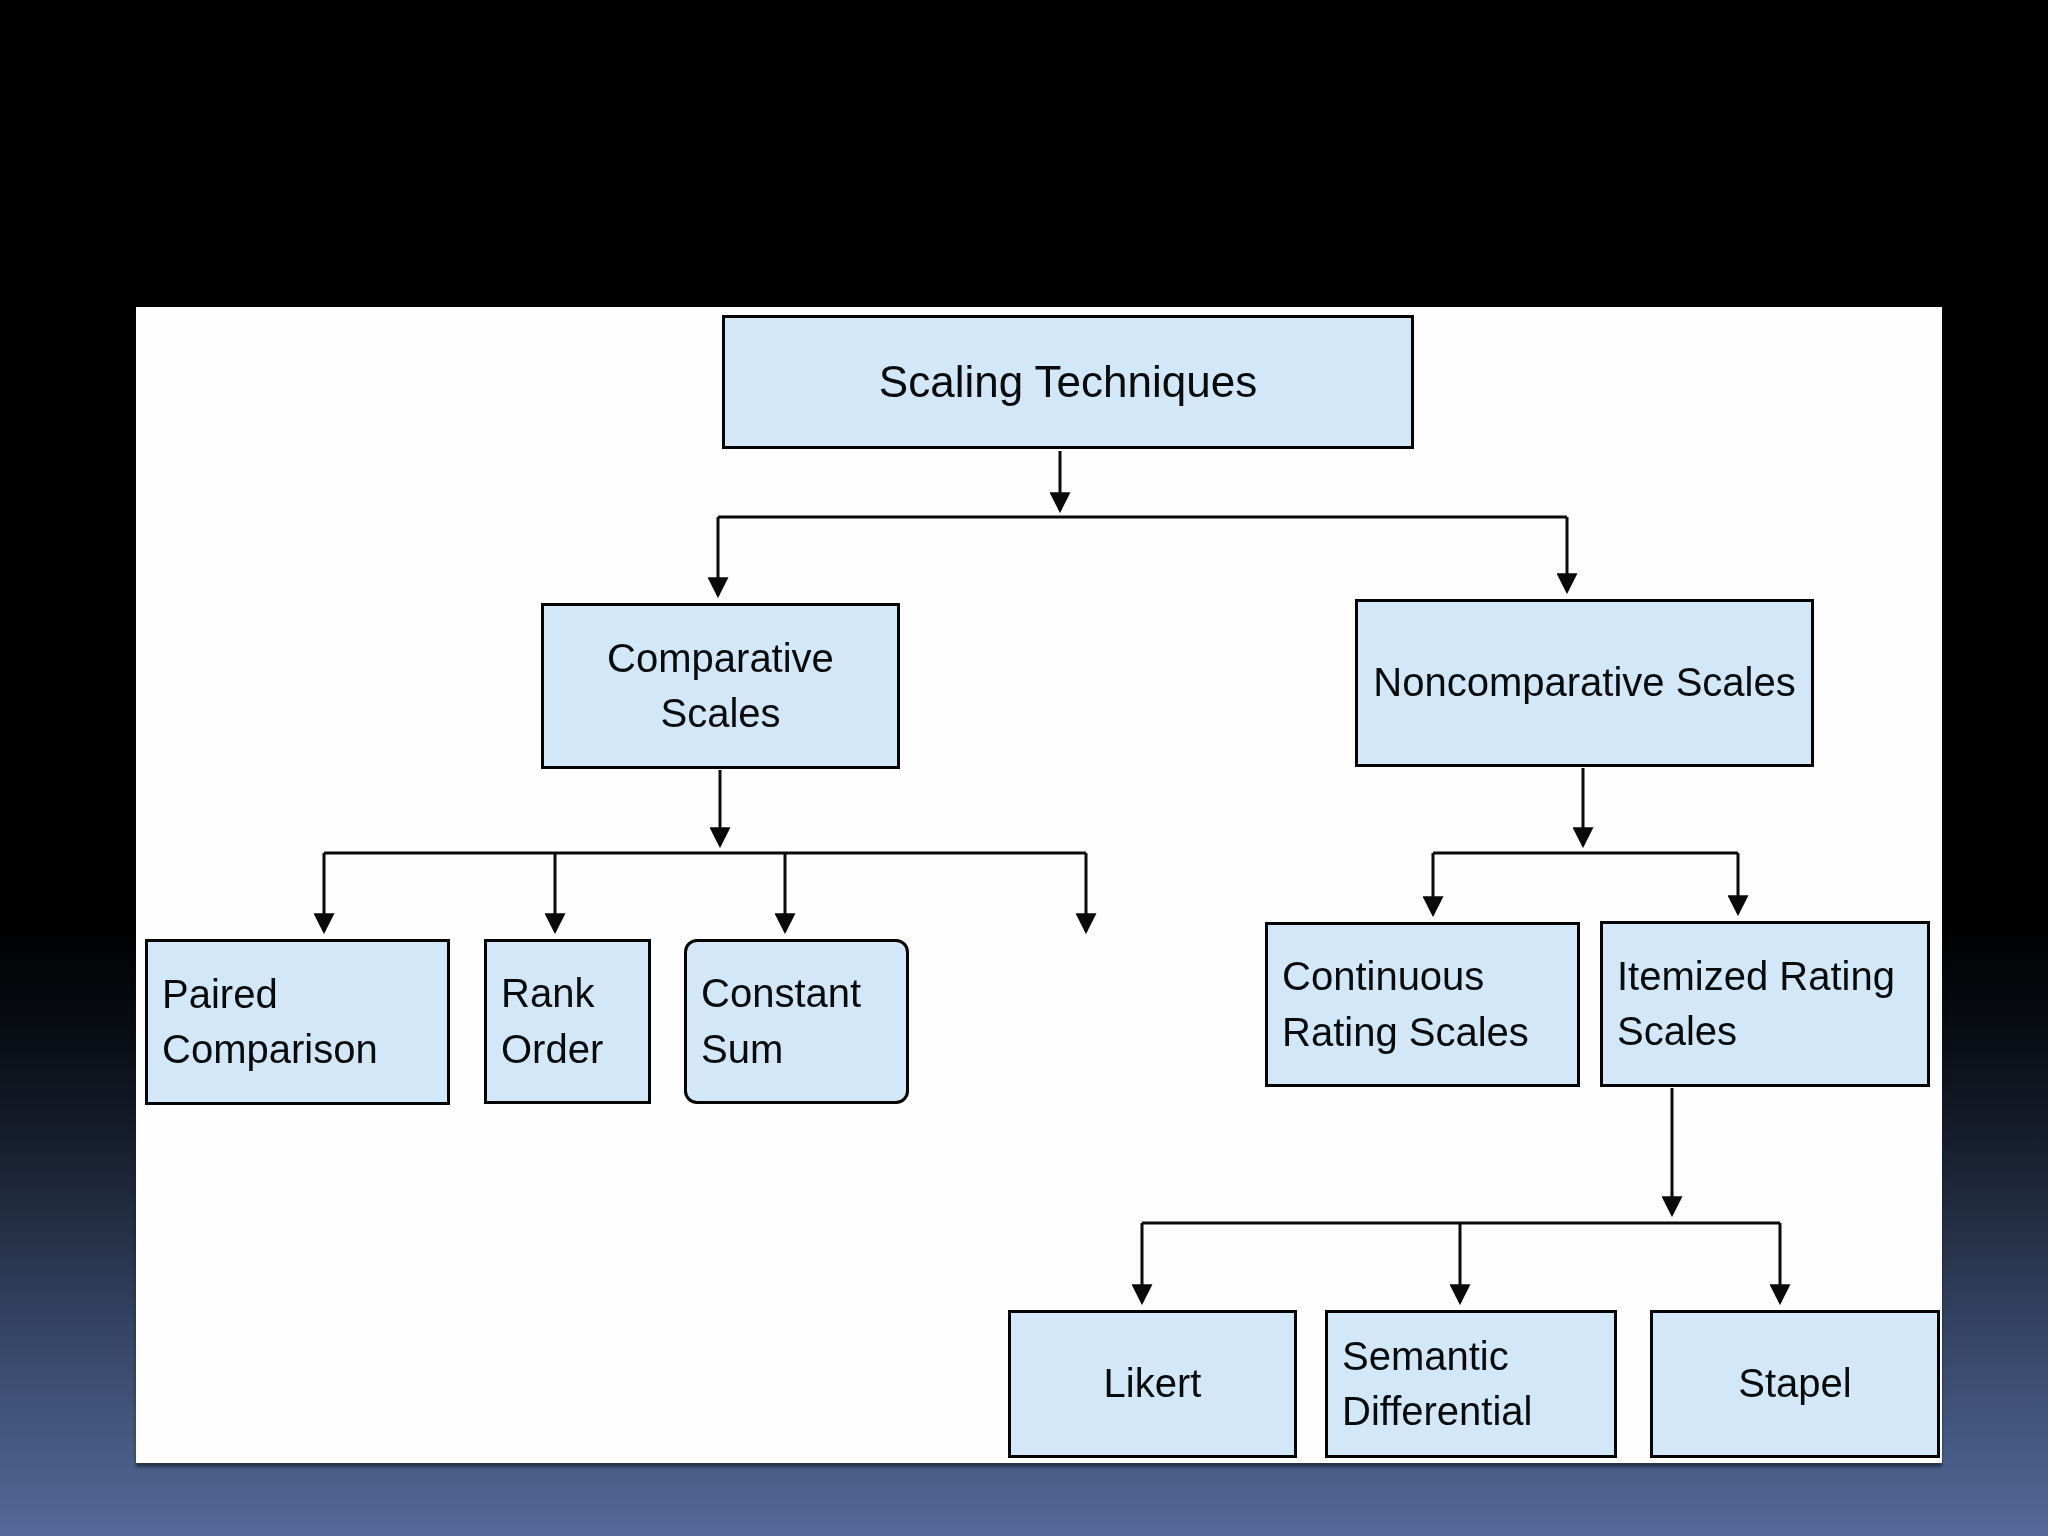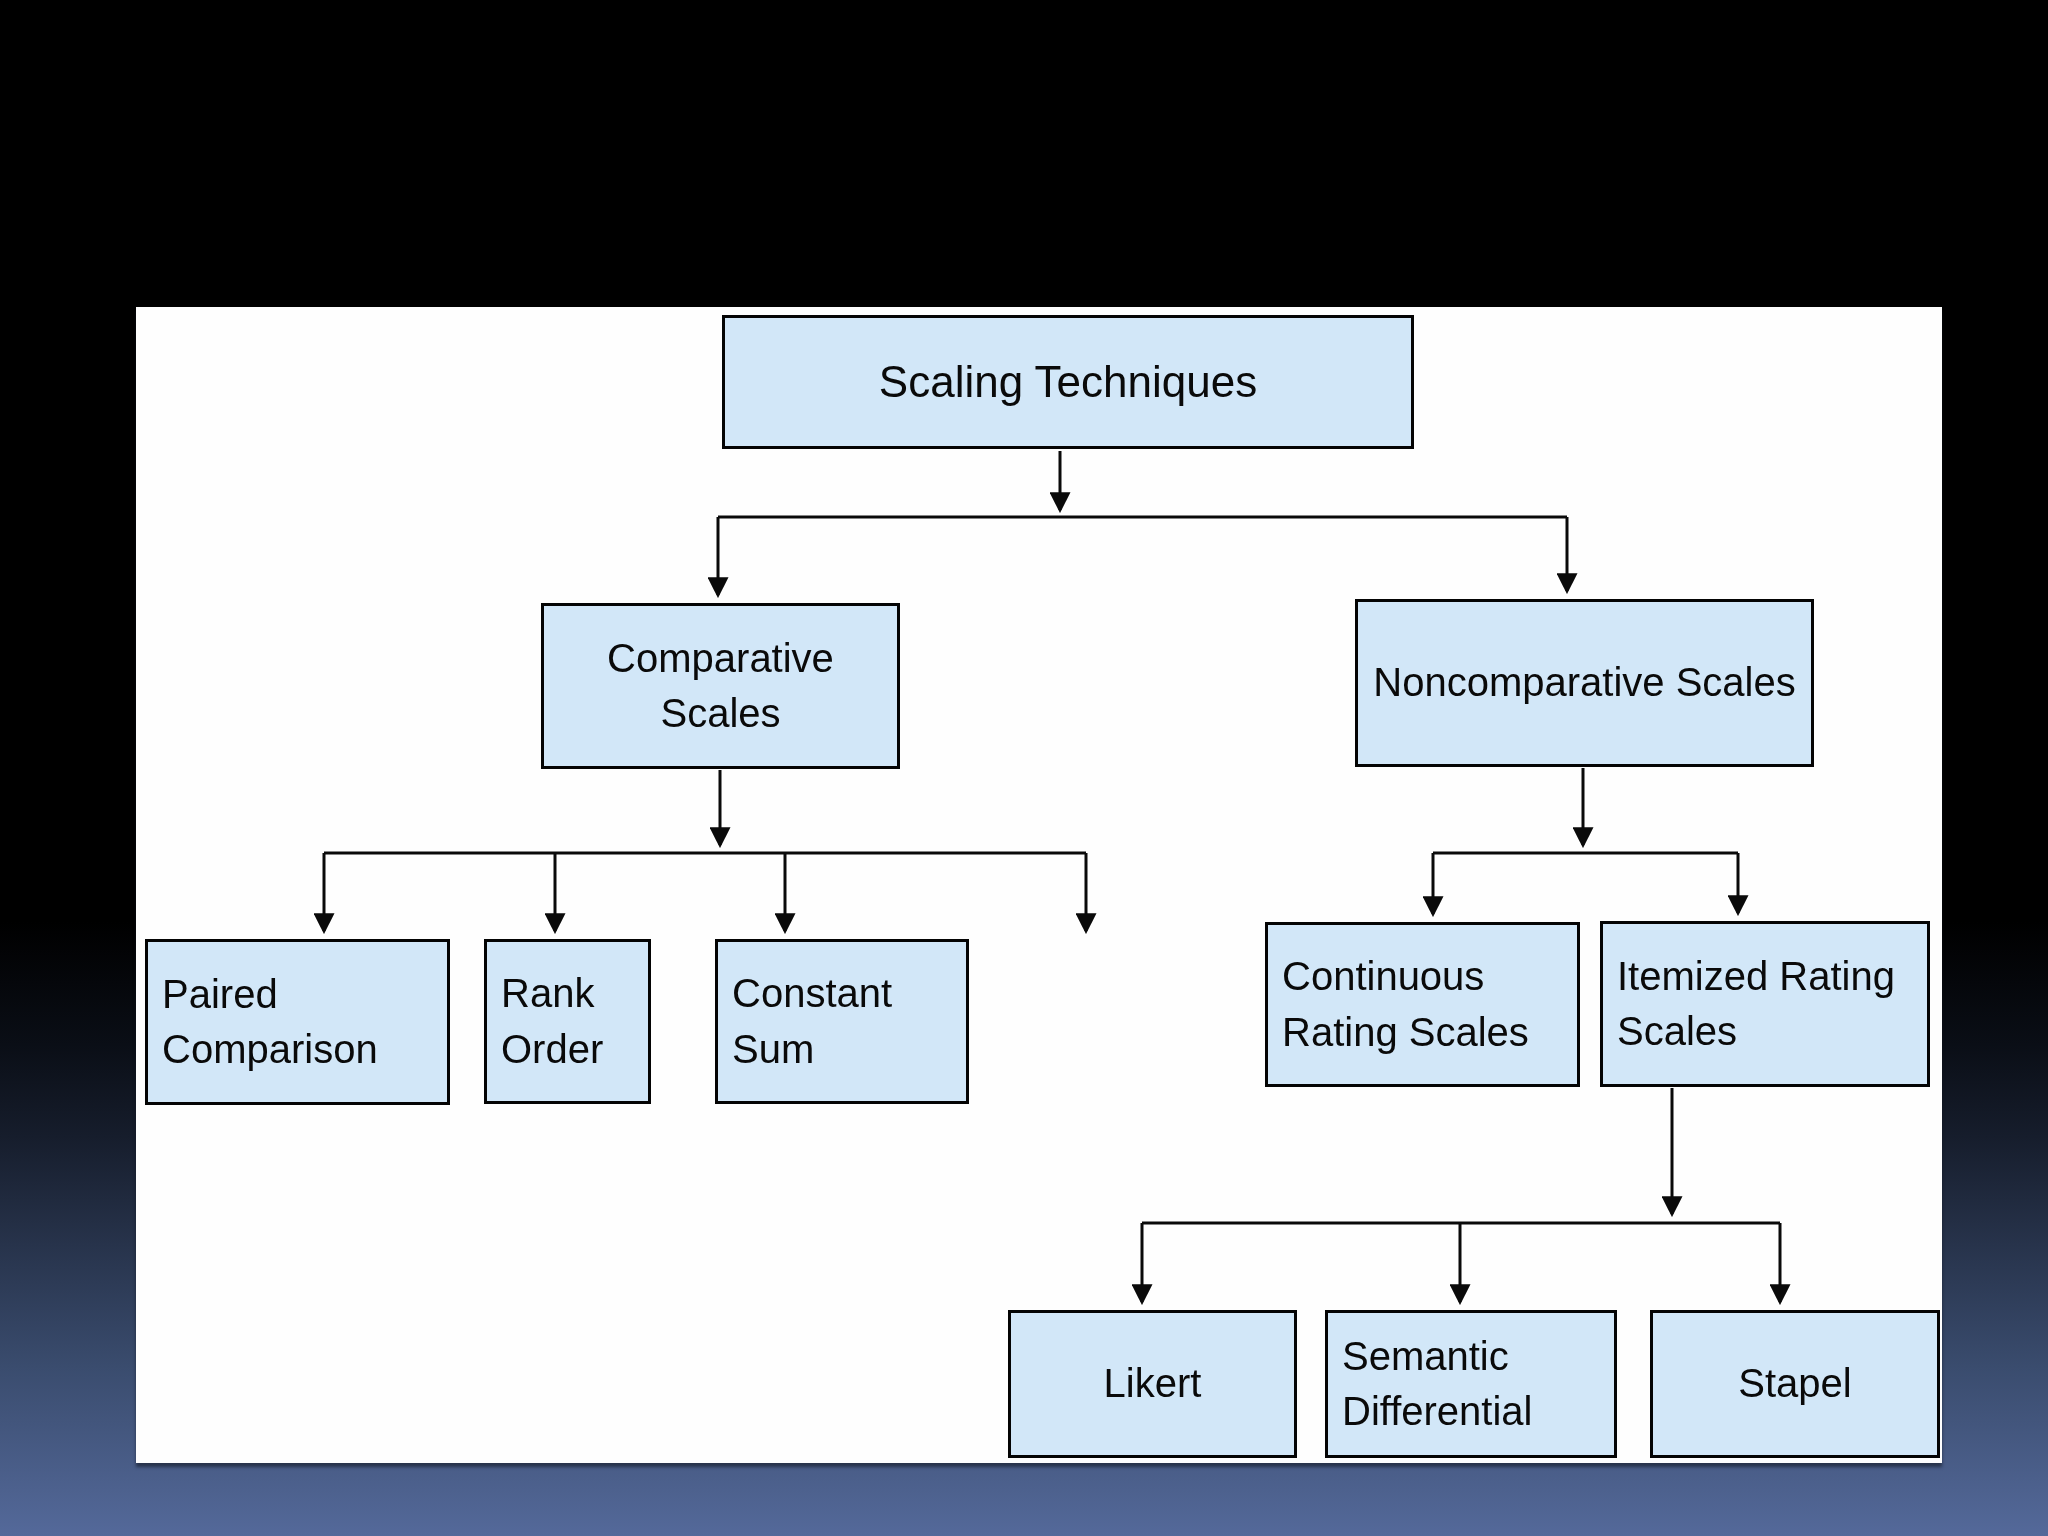--- a/index.html
+++ b/index.html
@@ -83,21 +83,21 @@
   </div>
 
   <div class="node left" style="left:145px;top:939px;width:305px;height:166px;">
     <span>Paired Comparison</span>
   </div>
 
   <div class="node left" style="left:484px;top:939px;width:167px;height:165px;">
     <span>Rank Order</span>
   </div>
 
-  <div class="node left" style="left:715px;top:939px;width:254px;height:165px;">
+  <div class="node left" style="left:684px;top:939px;width:225px;height:165px;border-radius:13px;">
     <span>Constant Sum</span>
   </div>
 
 
   <div class="node left" style="left:1265px;top:922px;width:315px;height:165px;">
     <span>Continuous Rating Scales</span>
   </div>
 
   <div class="node left" style="left:1600px;top:921px;width:330px;height:166px;">
     <span>Itemized Rating Scales</span>

